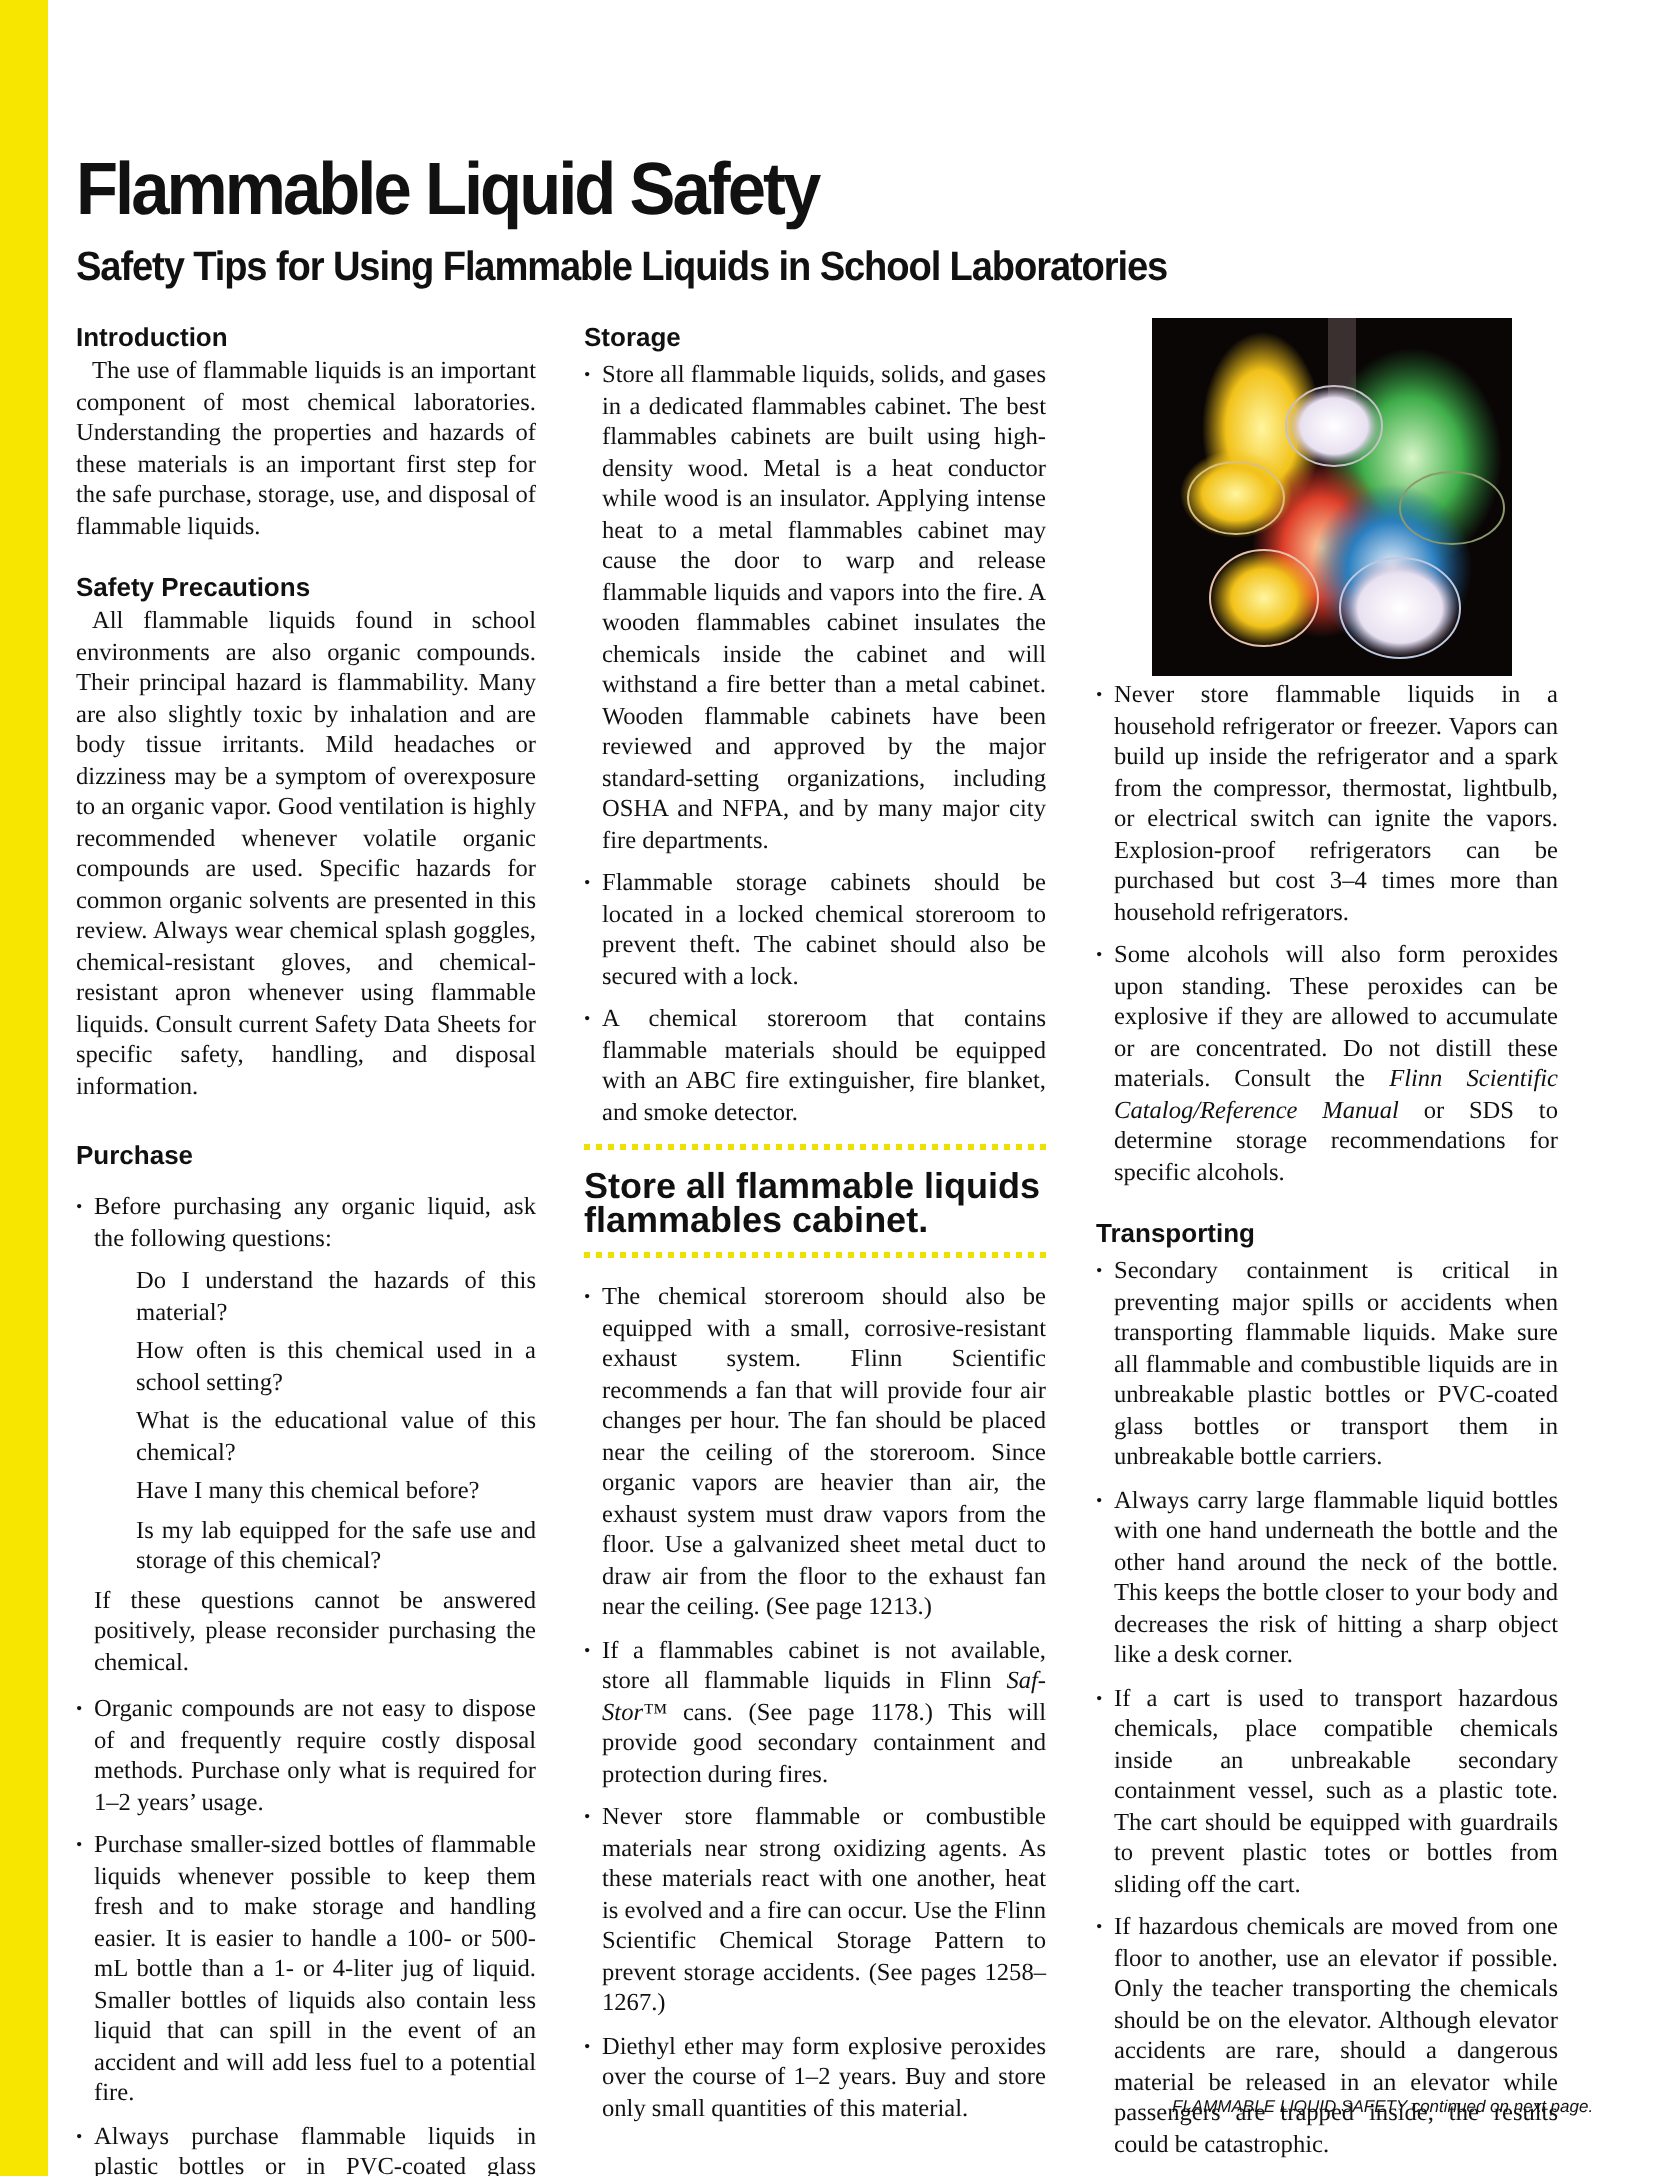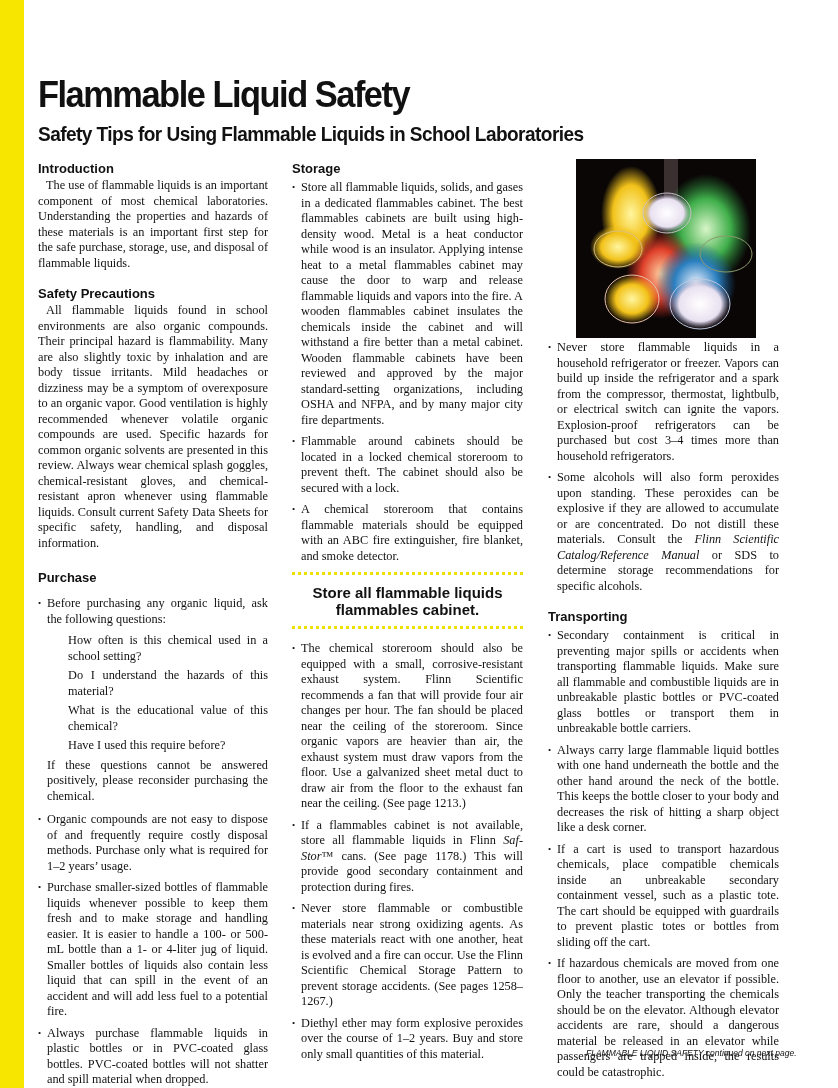--- a/index.html
+++ b/index.html
@@ -37,23 +37,23 @@
   ul.bullets li::before { content: "\2022"; position: absolute; left: 0; top: 0; font-size: 9px; }
   .questions { margin: 6px 0 4px 0; padding-left: 30px; }
   .questions p { margin-bottom: 4px; }
   .after-q { padding-left: 9px; margin-bottom: 8px; }
   .photo {
     position: absolute; left: 576px; top: 159px; width: 180px; height: 179px;
     background: #0a0606; overflow: hidden;
   }
   .callout {
     border-top: 3px dotted #f0e000; border-bottom: 3px dotted #f0e000;
-    margin: 8px 0 12px 0; padding: 10px 0 8px 0; text-align: center;
+    margin: 8px 0 12px 0; padding: 10px 0 8px 0; text-align: left;
     font-family: "Liberation Sans", "DejaVu Sans", sans-serif; font-weight: bold;
-    font-size: 15px; line-height: 16.5px; color: #111;
+    font-size: 18px; line-height: 16.5px; color: #111;
   }
   .footer {
     position: absolute; left: 586px; top: 1048px;
     font-family: "Liberation Sans", "DejaVu Sans", sans-serif; font-style: italic;
     font-size: 8.5px; color: #111; white-space: nowrap;
   }
   em { }
 </style>
 </head>
 <body>
@@ -73,40 +73,41 @@
     <h2>Safety Precautions</h2>
     <p class="para">All flammable liquids found in school environments are also organic compounds. Their principal hazard is flammability. Many are also slightly toxic by inhalation and are body tissue irritants. Mild headaches or dizziness may be a symptom of overexposure to an organic vapor. Good ventilation is highly recommended whenever volatile organic compounds are used. Specific hazards for common organic solvents are presented in this review. Always wear chemical splash goggles, chemical-resistant gloves, and chemical-resistant apron whenever using flammable liquids. Consult current Safety Data Sheets for specific safety, handling, and disposal information.</p>
   </section>
   <div class="gap" style="height:18px"></div>
   <section>
     <h2>Purchase</h2>
     <ul class="bullets" style="margin-top:10px">
       <li style="margin-bottom:0">Before purchasing any organic liquid, ask the following questions:</li>
     </ul>
     <div class="questions">
+      <p>Do I understand the hazards of this material?</p>
       <p>How often is this chemical used in a school setting?</p>
-      <p>Do I understand the hazards of this material?</p>
       <p>What is the educational value of this chemical?</p>
-      <p>Have I used this require before?</p>
+      <p>Have I many this chemical before?</p>
+      <p>Is my lab equipped for the safe use and storage of this chemical?</p>
     </div>
     <p class="after-q">If these questions cannot be answered positively, please reconsider purchasing the chemical.</p>
     <ul class="bullets">
       <li>Organic compounds are not easy to dispose of and frequently require costly disposal methods. Purchase only what is required for 1–2 years’ usage.</li>
       <li>Purchase smaller-sized bottles of flammable liquids whenever possible to keep them fresh and to make storage and handling easier. It is easier to handle a 100- or 500-mL bottle than a 1- or 4-liter jug of liquid. Smaller bottles of liquids also contain less liquid that can spill in the event of an accident and will add less fuel to a potential fire.</li>
       <li>Always purchase flammable liquids in plastic bottles or in PVC-coated glass bottles. PVC-coated bottles will not shatter and spill material when dropped.</li>
     </ul>
   </section>
 </div>
 
 <div class="col col2">
   <section>
     <h2>Storage</h2>
     <ul class="bullets" style="margin-top:3px">
       <li>Store all flammable liquids, solids, and gases in a dedicated flammables cabinet. The best flammables cabinets are built using high-density wood. Metal is a heat conductor while wood is an insulator. Applying intense heat to a metal flammables cabinet may cause the door to warp and release flammable liquids and vapors into the fire. A wooden flammables cabinet insulates the chemicals inside the cabinet and will withstand a fire better than a metal cabinet. Wooden flammable cabinets have been reviewed and approved by the major standard-setting organizations, including OSHA and NFPA, and by many major city fire departments.</li>
-      <li>Flammable around cabinets should be located in a locked chemical storeroom to prevent theft. The cabinet should also be secured with a lock.</li>
+      <li>Flammable storage cabinets should be located in a locked chemical storeroom to prevent theft. The cabinet should also be secured with a lock.</li>
       <li style="margin-bottom:0">A chemical storeroom that contains flammable materials should be equipped with an ABC fire extinguisher, fire blanket, and smoke detector.</li>
     </ul>
     <div class="callout">
       <div>Store all flammable liquids</div>
       <div>flammables cabinet.</div>
     </div>
     <ul class="bullets">
       <li>The chemical storeroom should also be equipped with a small, corrosive-resistant exhaust system. Flinn Scientific recommends a fan that will provide four air changes per hour. The fan should be placed near the ceiling of the storeroom. Since organic vapors are heavier than air, the exhaust system must draw vapors from the floor. Use a galvanized sheet metal duct to draw air from the floor to the exhaust fan near the ceiling. (See page 1213.)</li>
       <li><span>If a flammables cabinet is not available, store all flammable liquids in Flinn </span><em>Saf-Stor™</em><span> cans. (See page 1178.) This will provide good secondary containment and protection during fires.</span></li>
       <li>Never store flammable or combustible materials near strong oxidizing agents. As these materials react with one another, heat is evolved and a fire can occur. Use the Flinn Scientific Chemical Storage Pattern to prevent storage accidents. (See pages 1258–1267.)</li>

